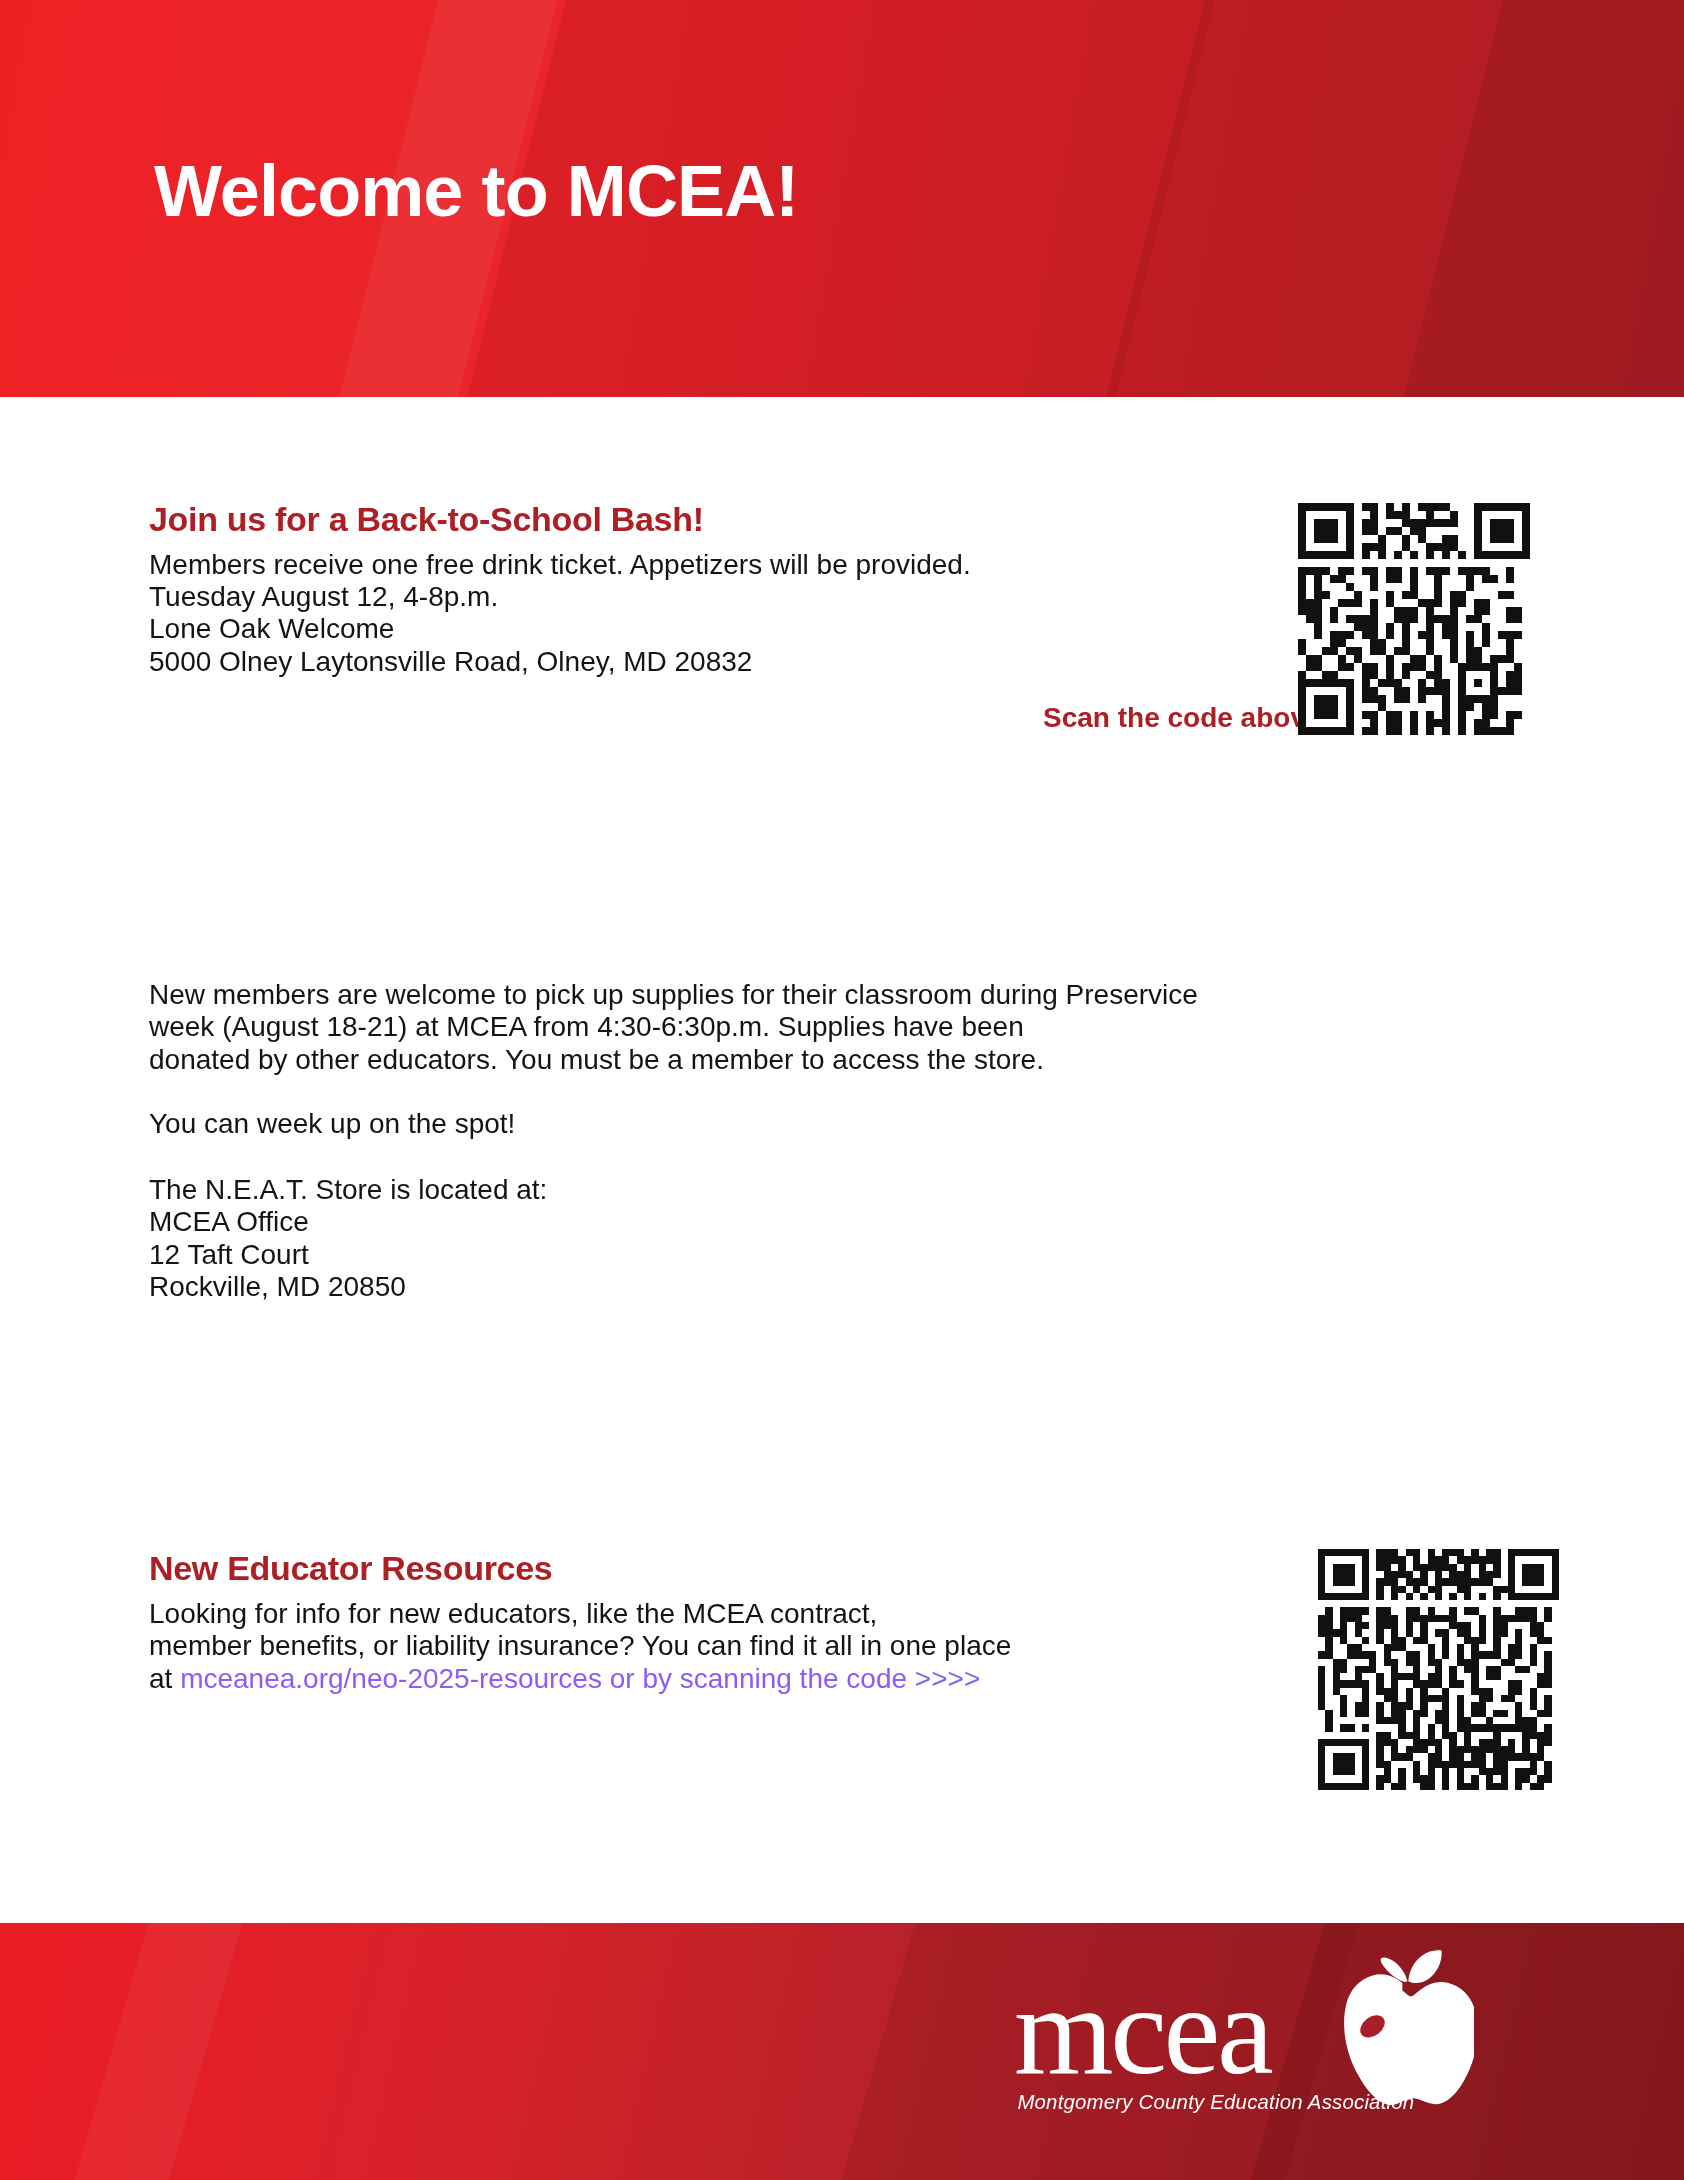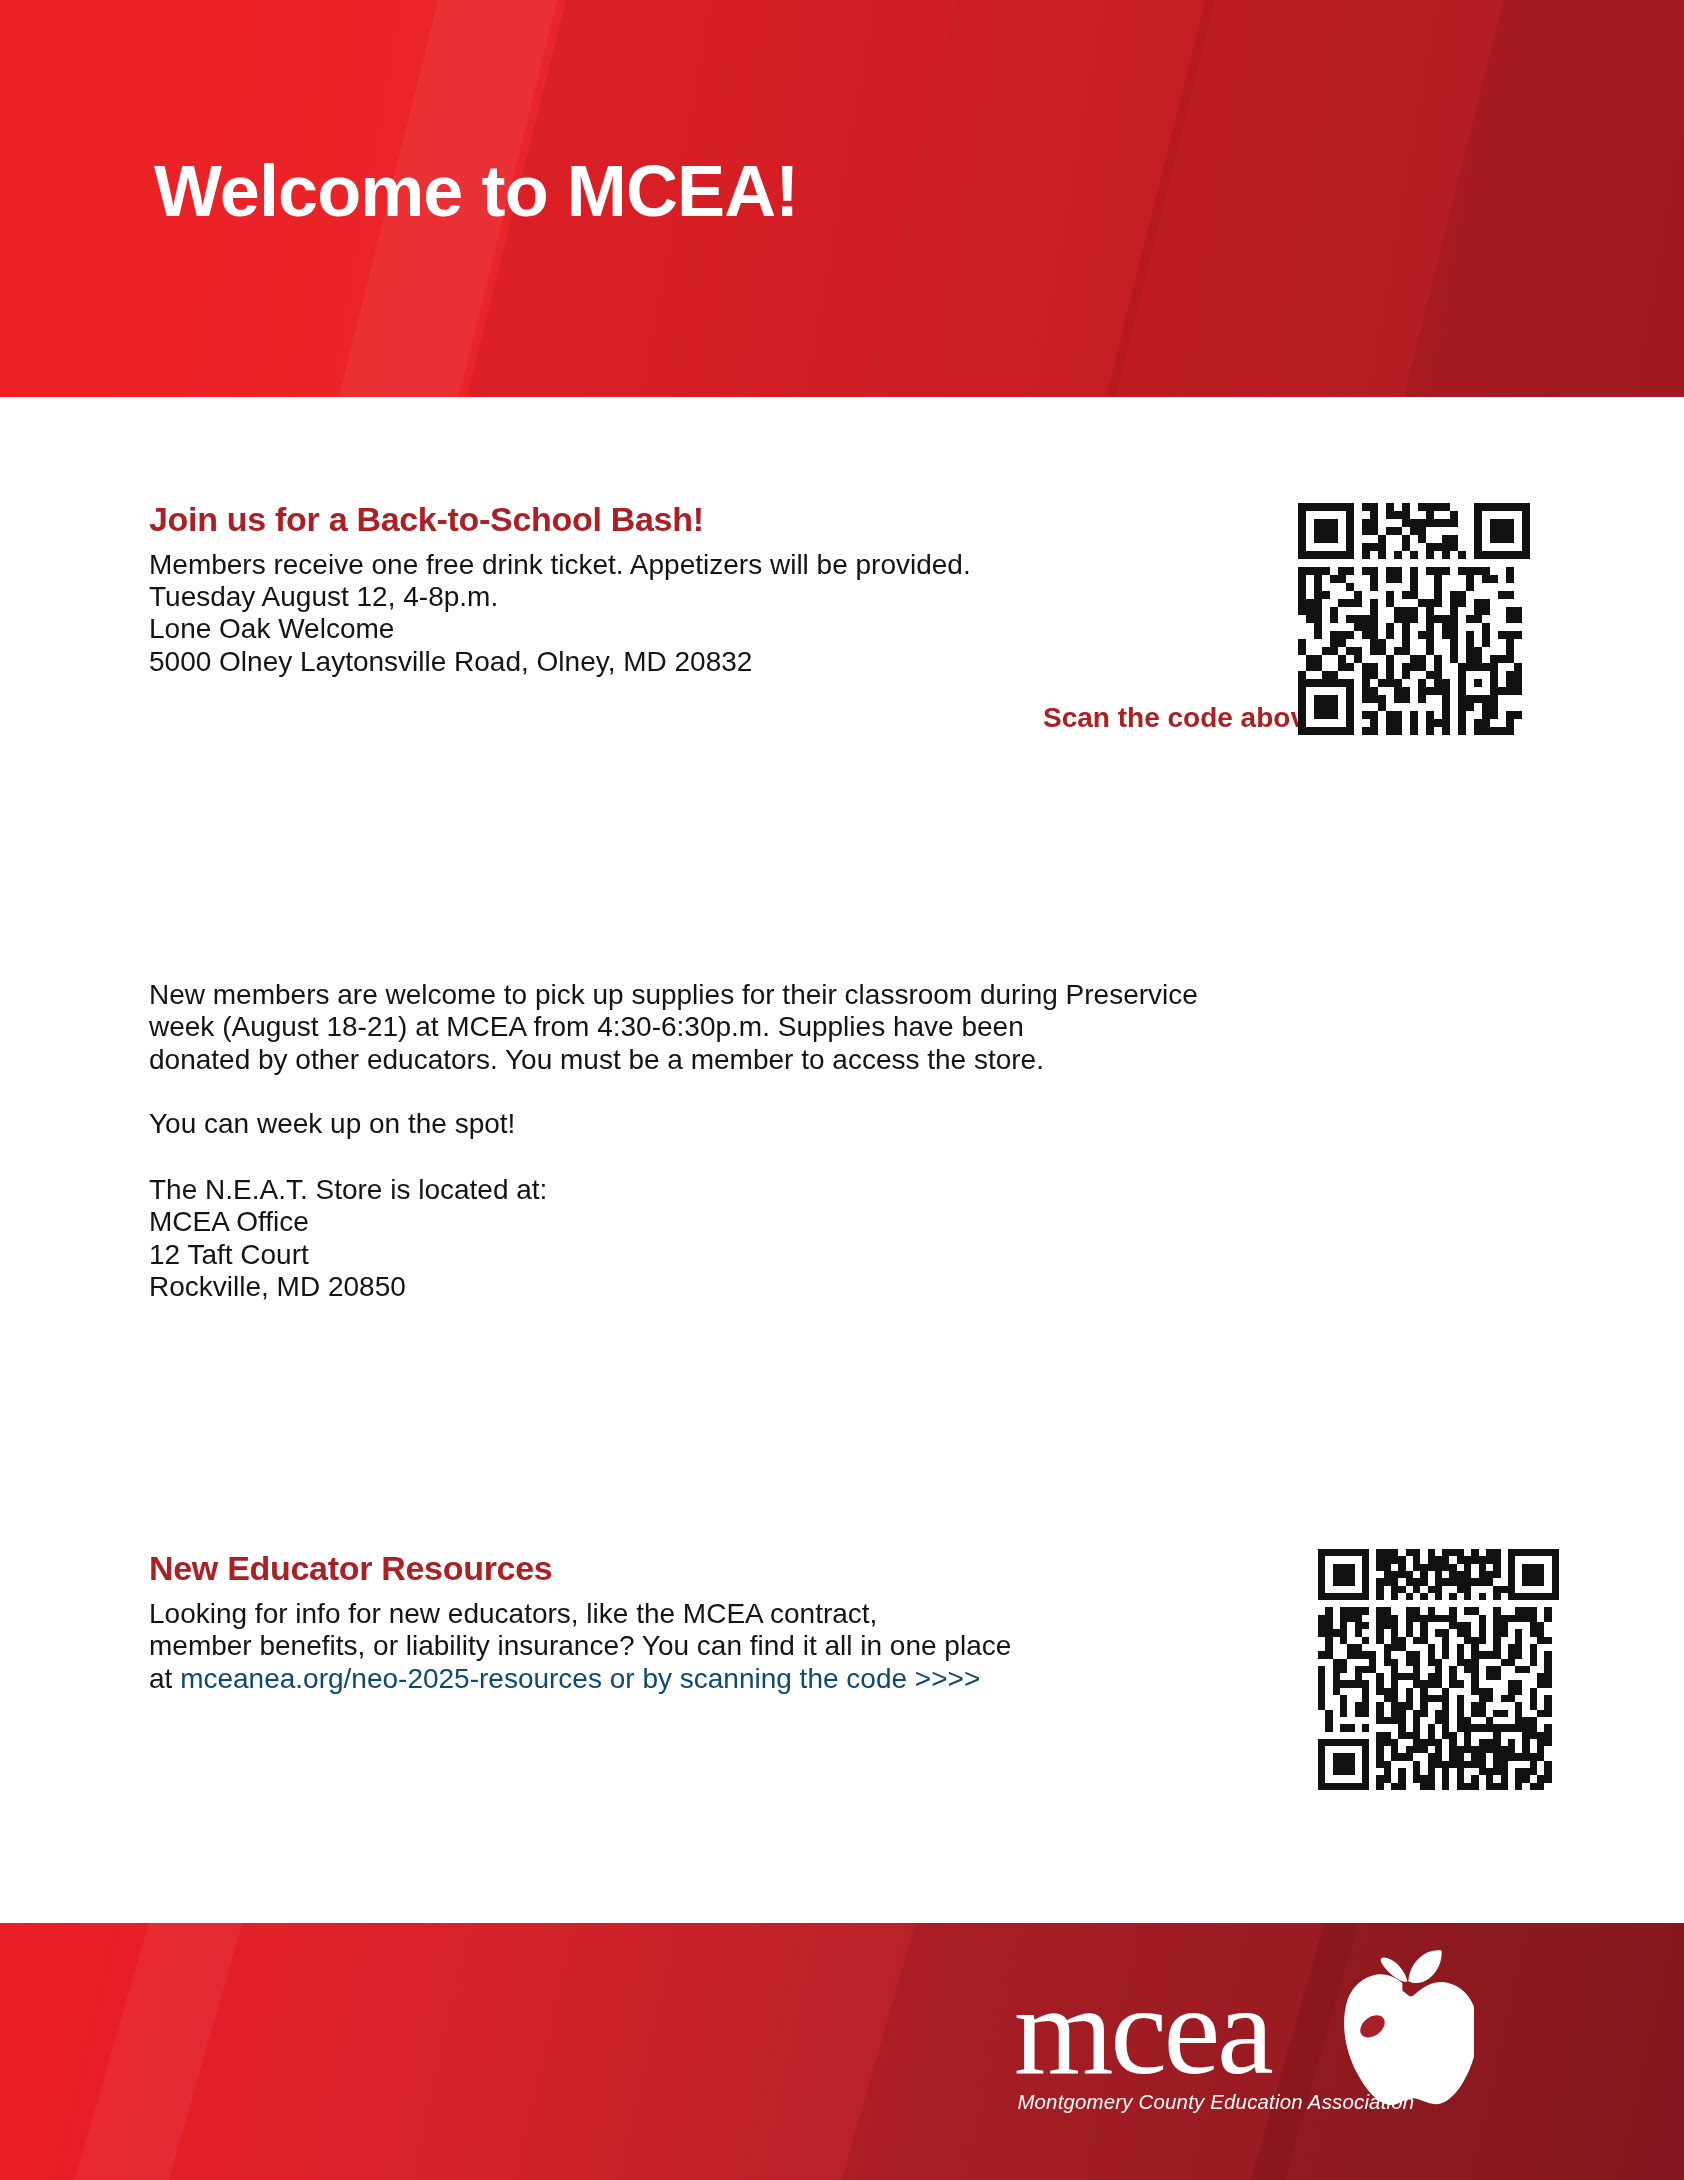--- a/index.html
+++ b/index.html
@@ -83,21 +83,21 @@
   }
 
   .red-note {
     position: absolute;
     color: #AC2025;
     font-size: 28px;
     font-weight: bold;
     white-space: nowrap;
   }
 
-  .url-red { color: #0c4a6e; }
+  .url-red { color: #8b5cf6; }
 
   
   #s1-heading { top: 103px; }
   #s1-l1 { top: 152px; }
   #s1-l2 { top: 184px; }
   #s1-l3 { top: 216px; }
   #s1-l4 { top: 249px; }
   #s1-rsvp { left: 1043px; top: 305px; }
 
   

